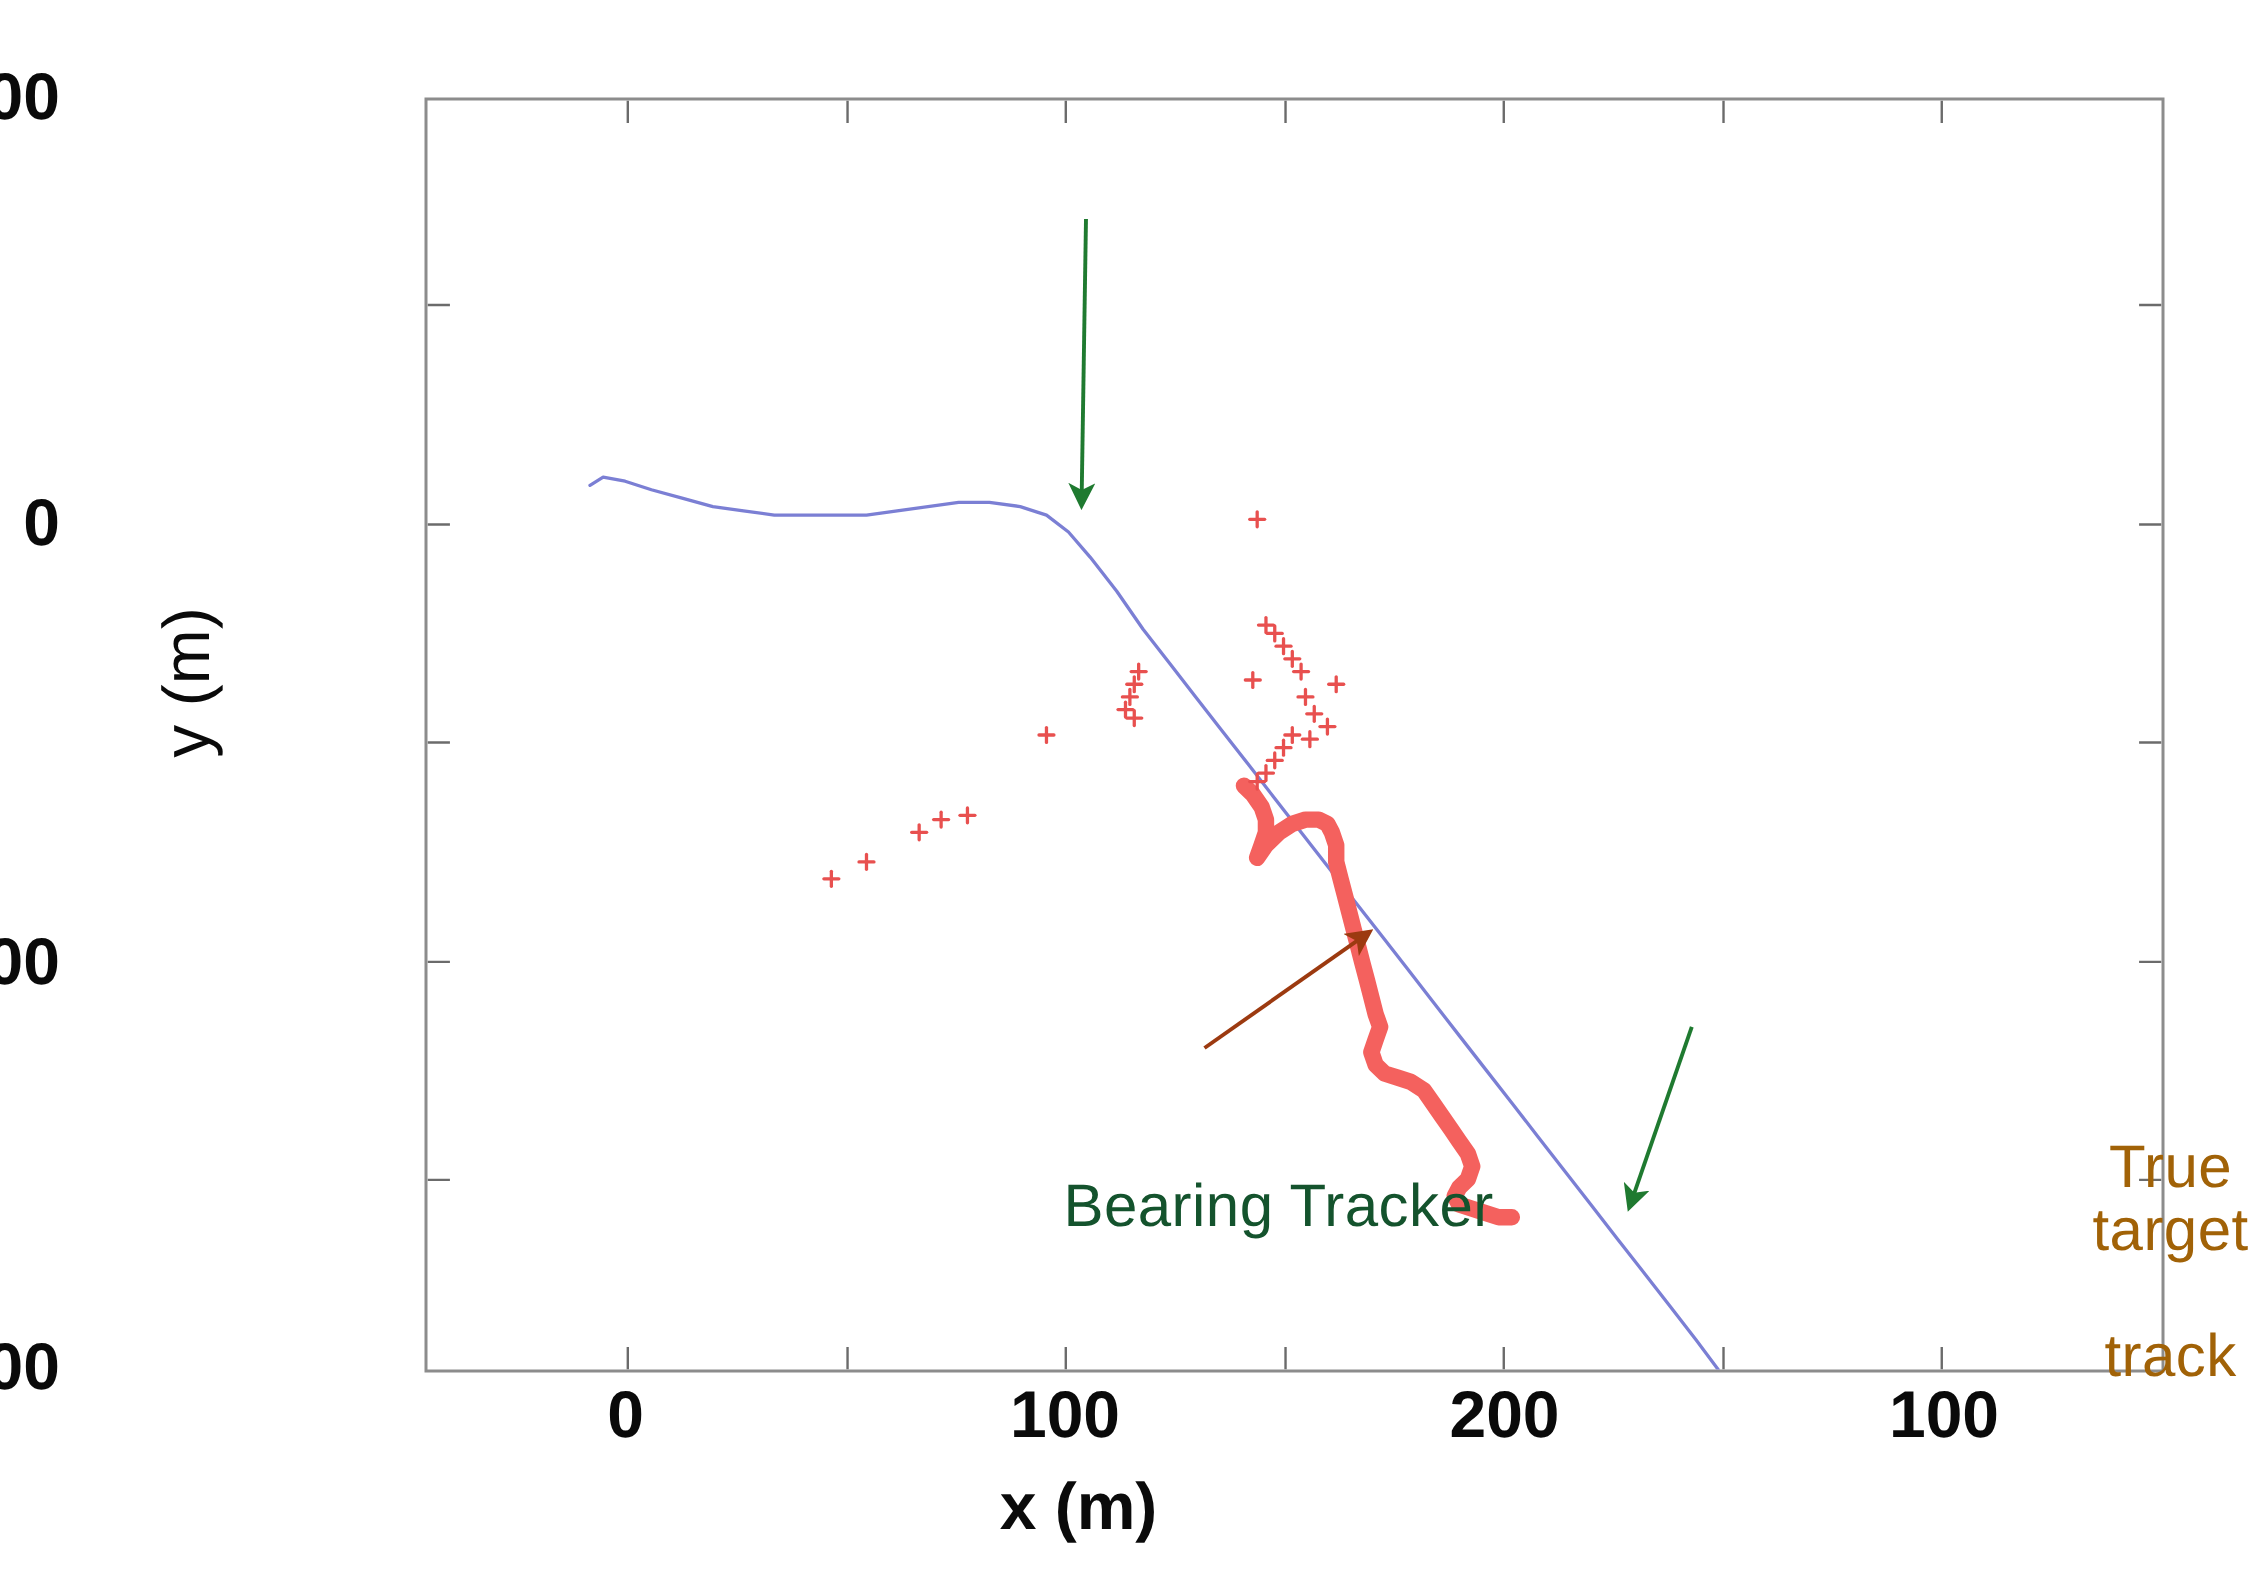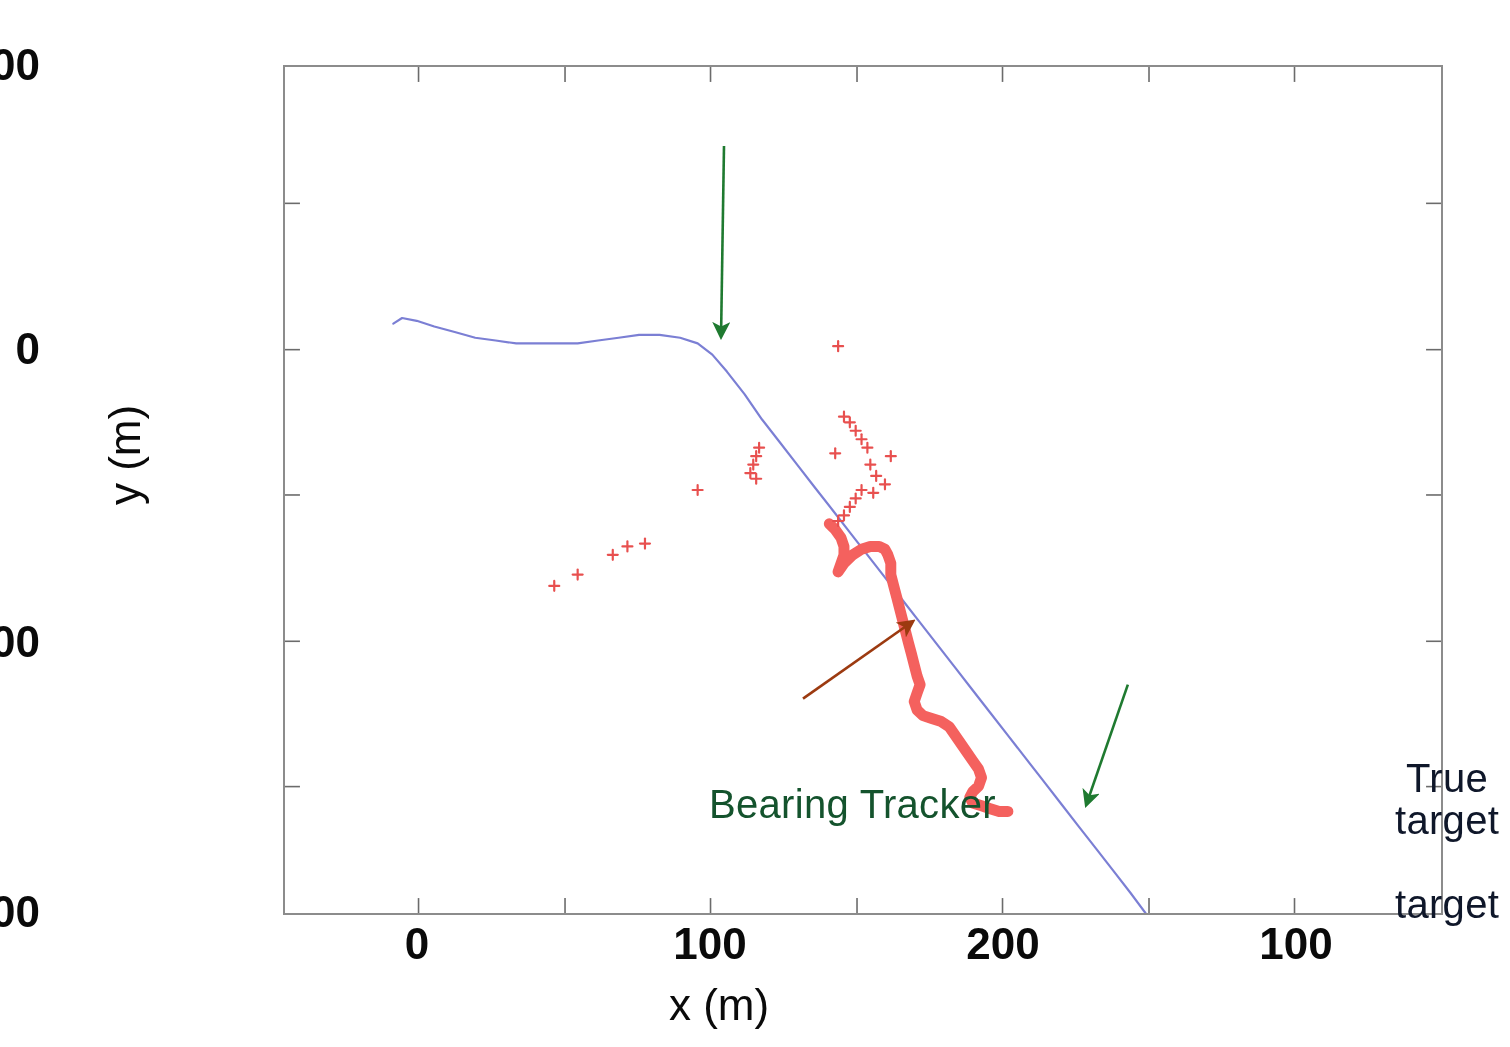--- a/index.html
+++ b/index.html
@@ -86,21 +86,21 @@
 
   
   #xlabel {
     position: absolute;
     left: 0;
     top: 980px;
     width: 1438px;
     text-align: center;
     font-size: 44px;
     color: #0a0a0a;
-    font-weight: normal;
+    font-weight: bold;
   }
   #ylabel {
     position: absolute;
     left: -20px;
     top: 425px;
     width: 300px;
     text-align: center;
     font-size: 44px;
     color: #0a0a0a;
     font-weight: normal;
@@ -117,21 +117,21 @@
     letter-spacing: 0.3px;
   }
   #ann-detection {
     left: 728px;
     top: 160px;
     color: #1f7a30;
   }
   #ann-truetrack {
     left: 1110px;
     top: 648px;
-    color: #0f172a;
+    color: #a16207;
     text-align: center;
   }
   #ann-bearing {
     left: 424px;
     top: 716px;
     color: #14532d;
   }
 </style>
 </head>
 <body>
@@ -316,18 +316,18 @@
       <g id="layer-arrows">
           <line x1="440.5063291139241" y1="79.33333333333334" x2="437.56962025316454" y2="269.16666666666663" stroke="#1f7a30" stroke-width="2.6" marker-end="url(#arrow-green)"></line>
           <line x1="845.7721518987341" y1="620.5" x2="804.6582278481013" y2="739.5" stroke="#1f7a30" stroke-width="2.6" marker-end="url(#arrow-green)"></line>
           <line x1="519.7974683544304" y1="634.6666666666667" x2="628.4556962025316" y2="558.1666666666666" stroke="#9c3a10" stroke-width="2.6" marker-end="url(#arrow-brown)"></line>
         </g>
     </svg>
 
 
     <div class="annotation" id="ann-truetrack">
       <span>True target</span><br>
-      <span>target</span>
+      <span>track</span>
     </div>
 
     <div class="annotation" id="ann-bearing">Bearing Tracker</div>
   </div>
 </div>
 
 </body></html>

